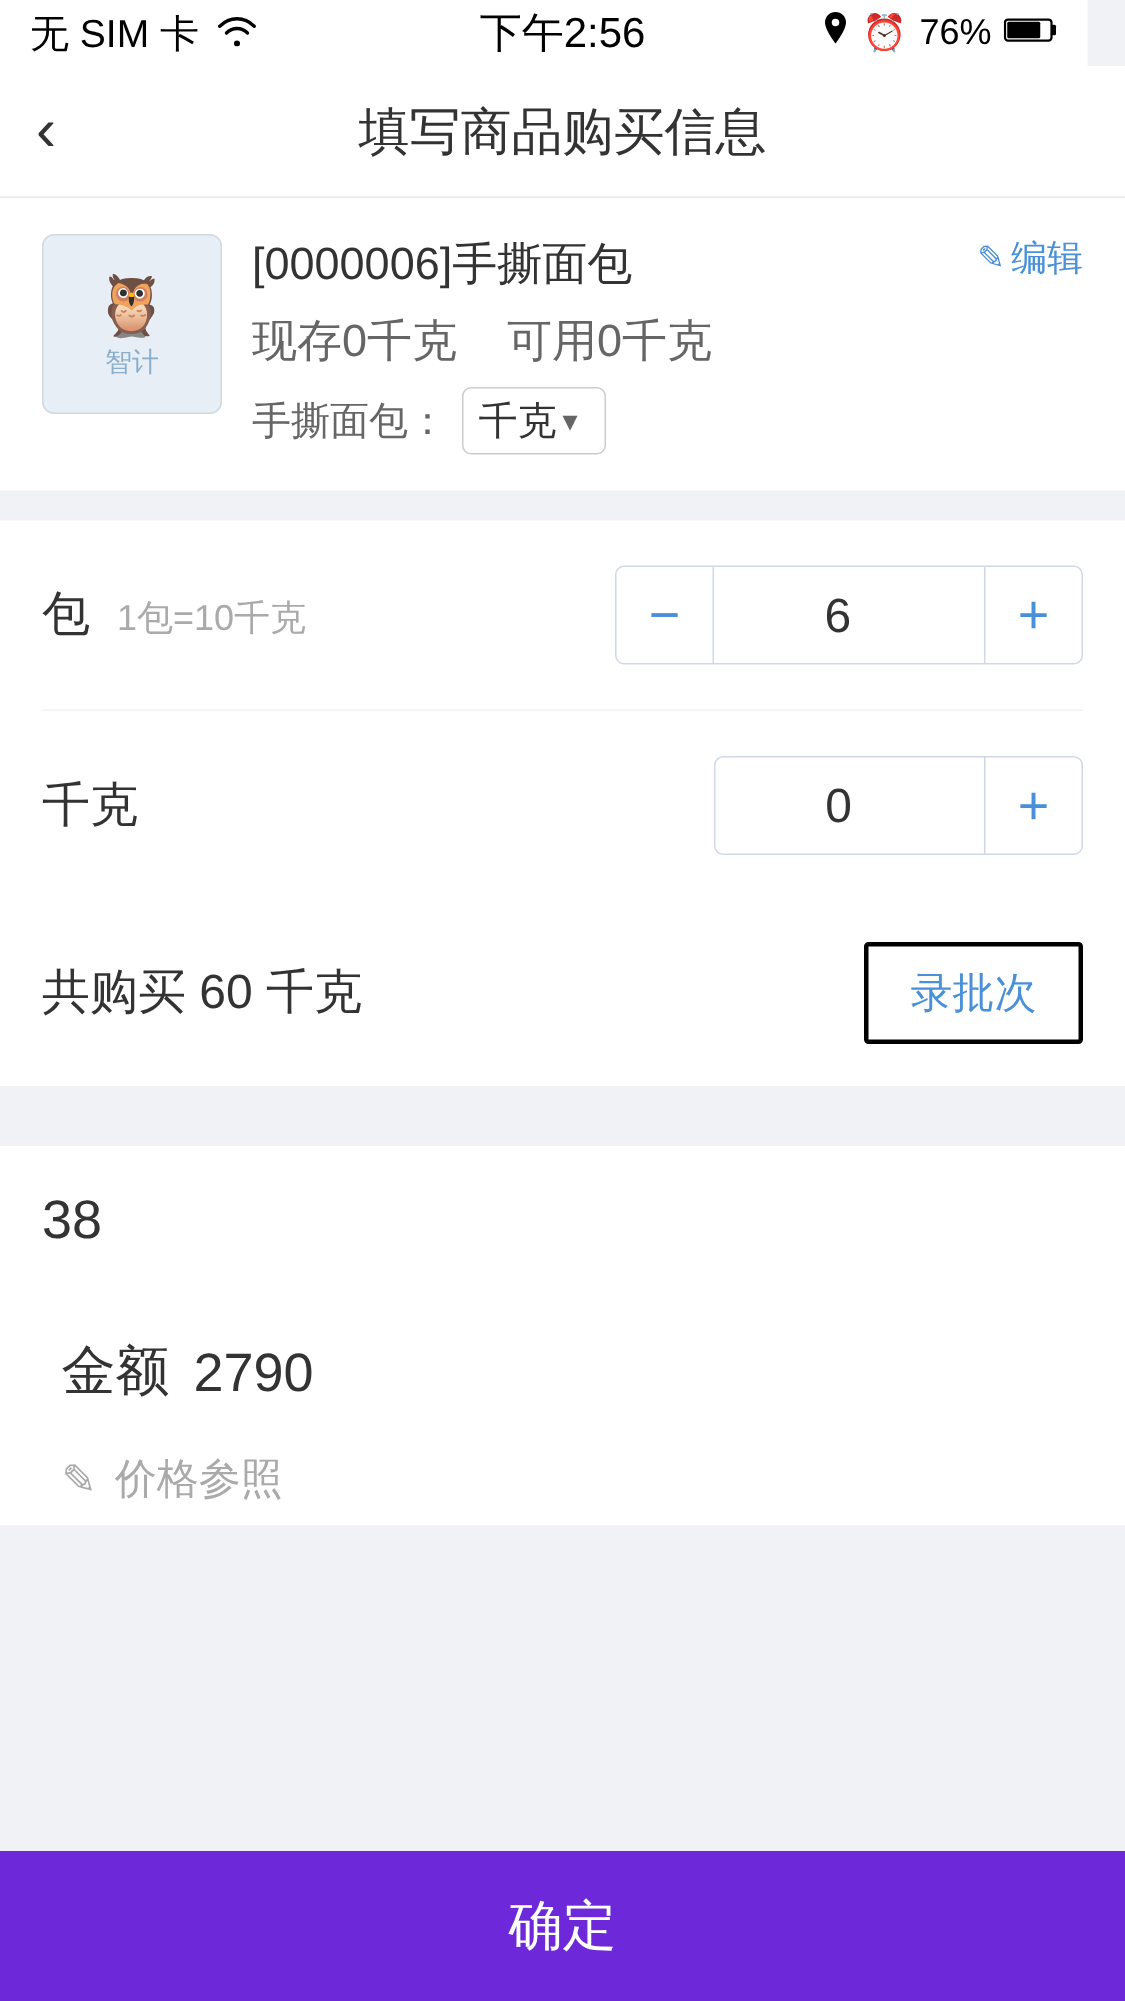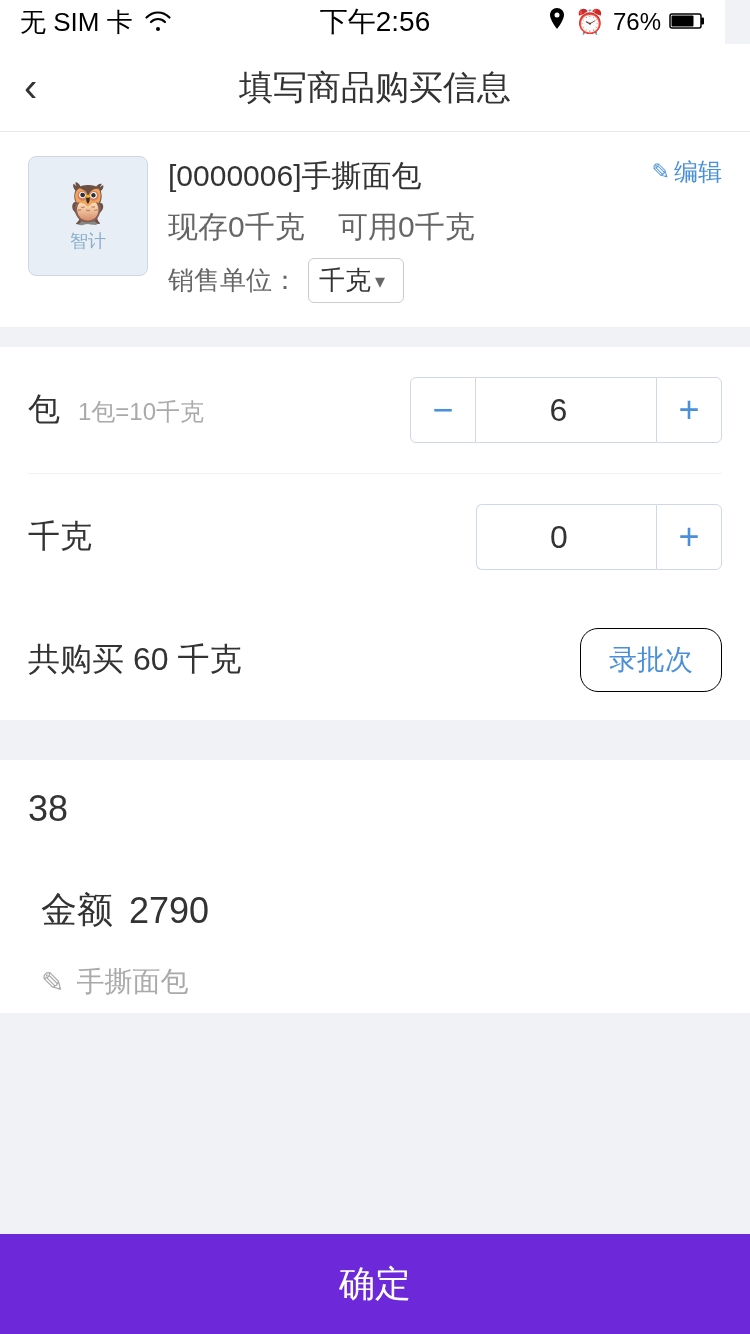--- a/index.html
+++ b/index.html
@@ -217,22 +217,22 @@
       display: flex;
       align-items: center;
       justify-content: space-between;
       gap: 16px;
     }
     .total-text {
       font-size: 32px;
       color: #333;
     }
     .batch-btn {
-      border: 1px solid #000000;
-      border-radius: 18px;
+      border: 3px solid #000000;
+      border-radius: 3px;
       padding: 12px 28px;
       font-size: 28px;
       color: #4a90d9;
       background: #fff;
       cursor: pointer;
     }
 
     
     .price-section {
       background: #fff;
@@ -394,21 +394,21 @@
           <span style="font-size:22px;">✎</span>
           <span>编辑</span>
         </span>
       </div>
       <div class="product-stock">
         <span>现存0千克</span>
         &nbsp;&nbsp;
         <span>可用0千克</span>
       </div>
       <div class="product-unit-row">
-        <span>销售单位：</span>
+        <span>手撕面包：</span>
         <div class="unit-select">
           <span>千克</span>
           <span class="unit-select-arrow">▾</span>
         </div>
       </div>
     </div>
   </div>
 </div>
 
 <div class="divider"></div>
@@ -450,21 +450,21 @@
 </div>
 
 <div style="background: #f0f2f5;">
   <div style="background: #fff; padding: 28px 28px 0 41px;">
     <div class="amount-row">
       <span class="amount-label">金额</span>
       <span class="amount-value">2790</span>
     </div>
     <div class="remark-row">
       <span class="remark-icon">✎</span>
-      <span class="remark-text">手撕面包</span>
+      <span class="remark-text">价格参照</span>
     </div>
   </div>
 </div>
 
 <div class="main-area"></div>
 
 <div class="confirm-bar">
   <span class="confirm-text">确定</span>
 </div>
 

